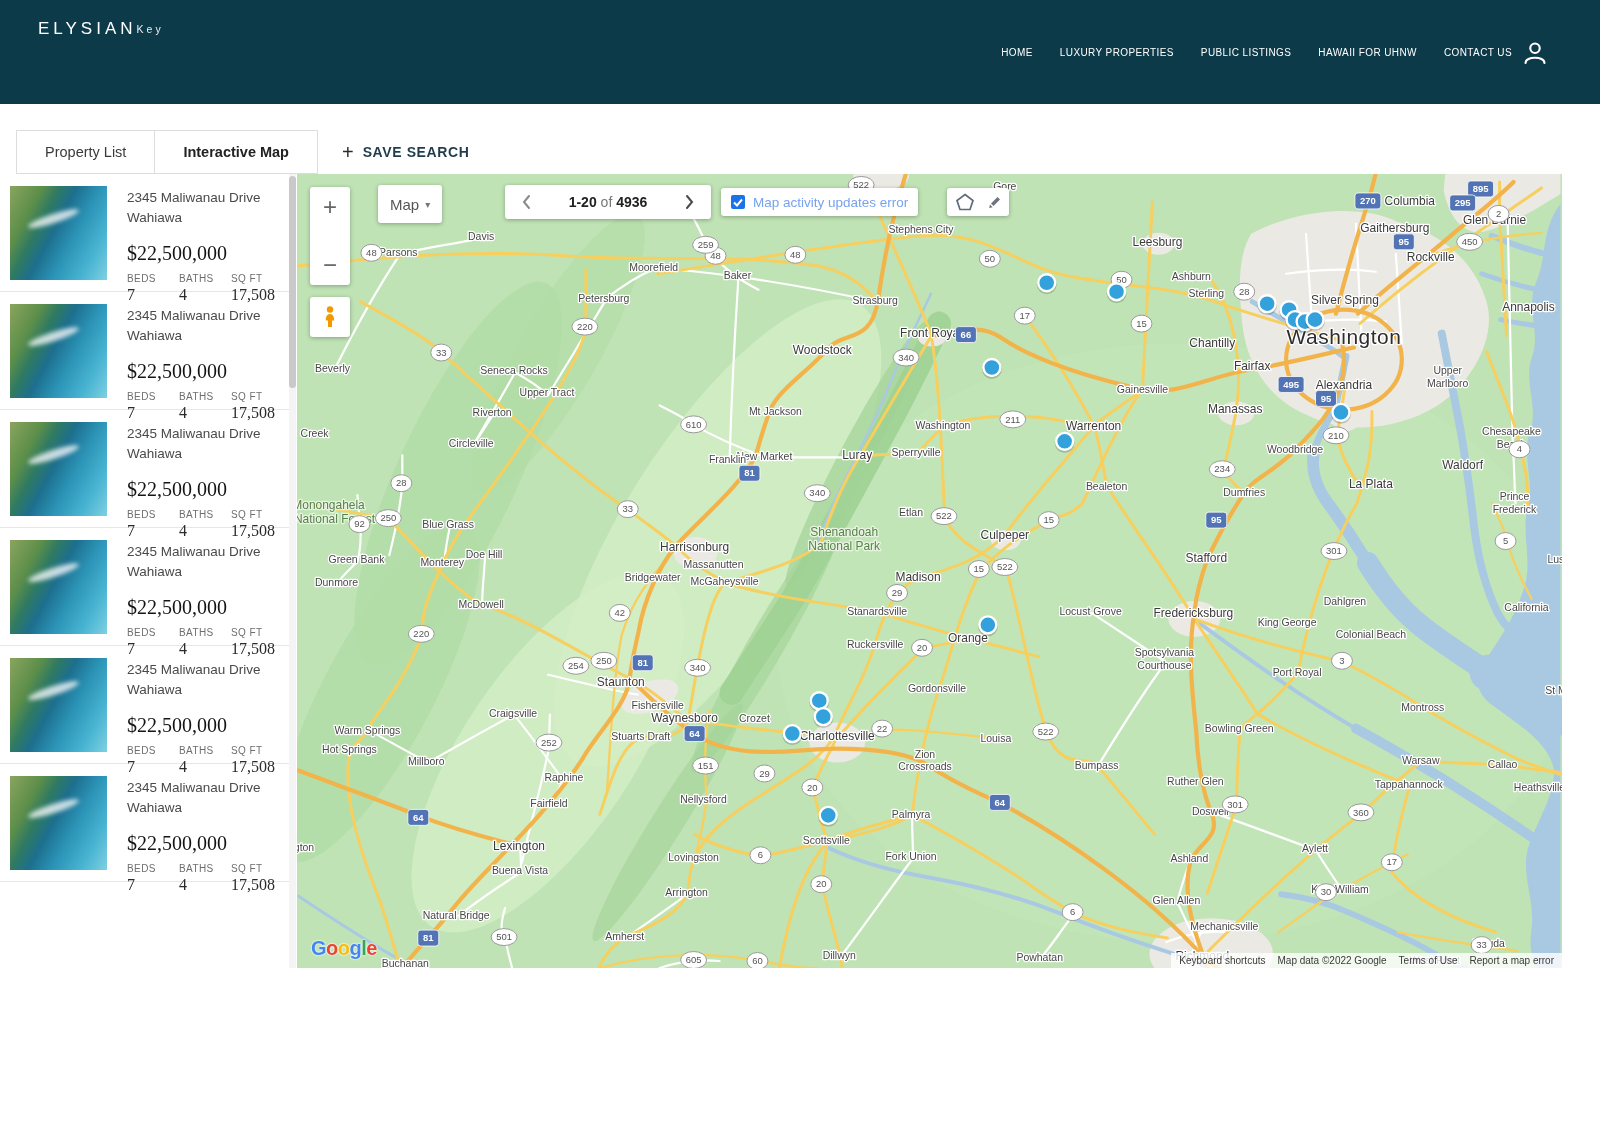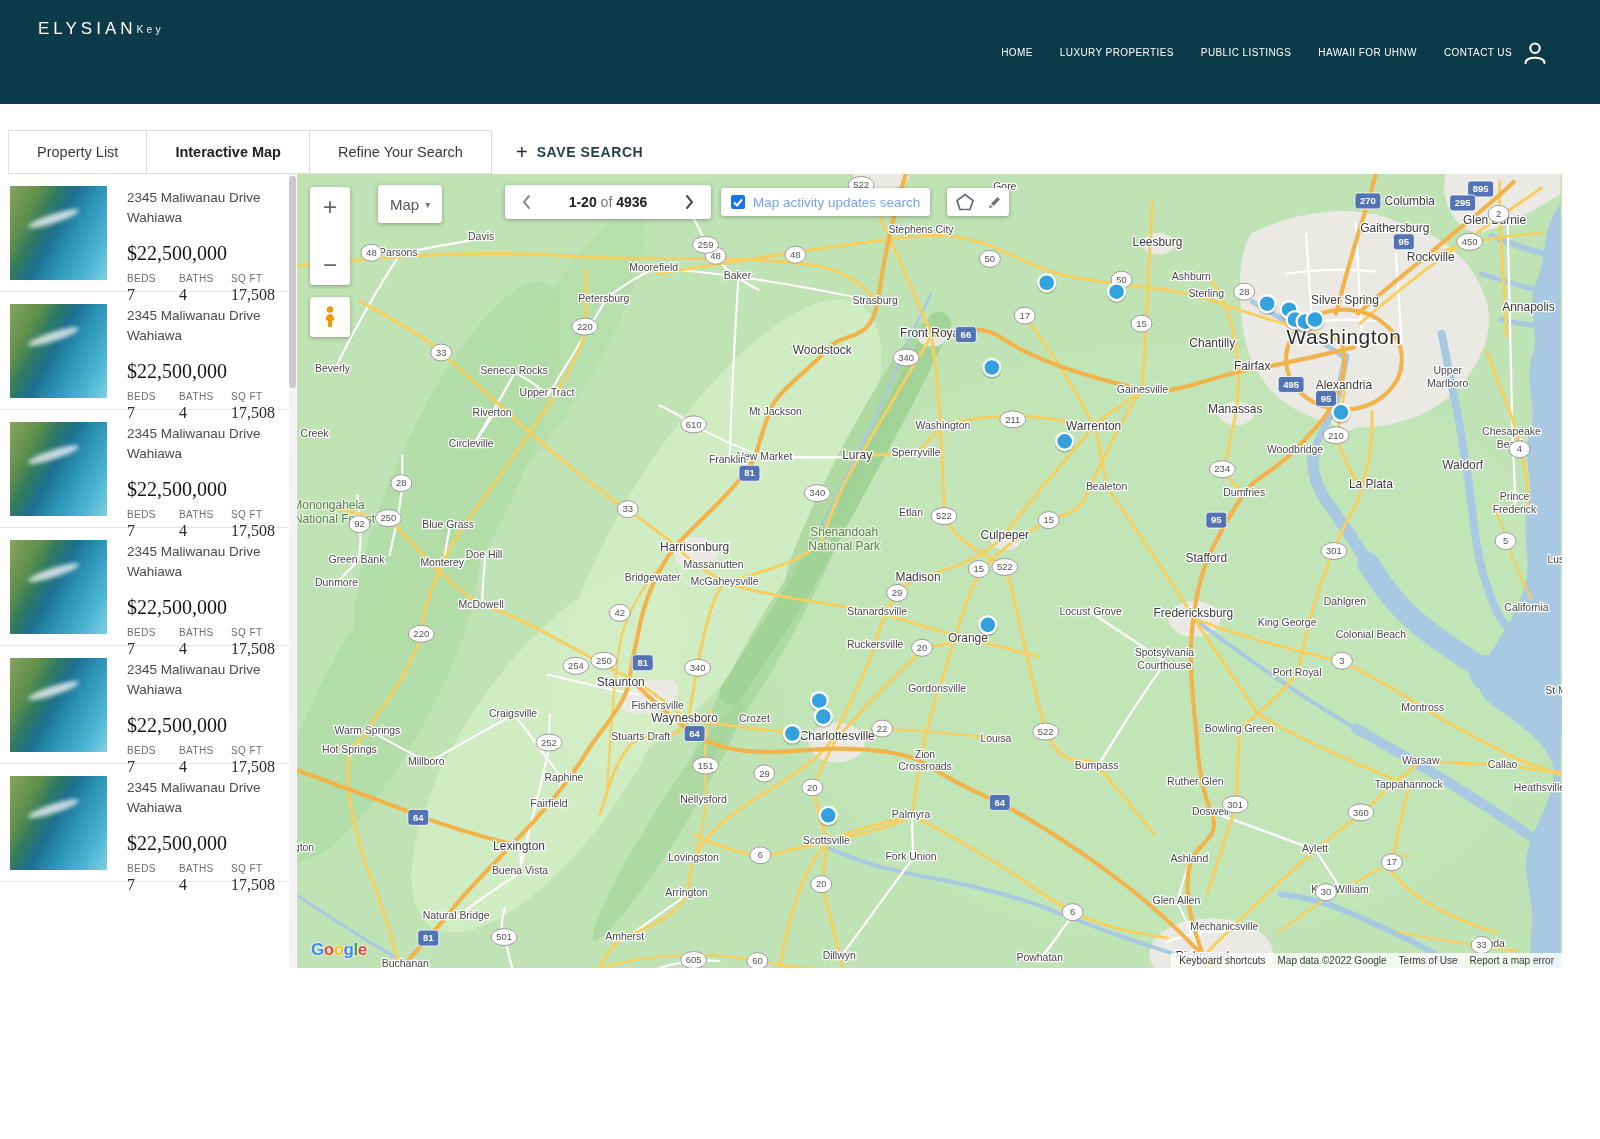--- a/index.html
+++ b/index.html
@@ -16,21 +16,21 @@
   .brand{position:absolute;left:38px;top:8px;width:120px;display:flex;align-items:center;color:#fff}
   .brand-name{font-size:17px;letter-spacing:4px;margin-top:4px}
   .brand-sub{font-size:10.5px;letter-spacing:3px;margin-top:3px;color:#e8eef0}
   .main-nav{position:absolute;right:88px;top:0;height:104px;display:flex;align-items:center;gap:27px}
   .main-nav a{color:#fff;text-decoration:none;font-size:10px;letter-spacing:.4px;font-weight:500;cursor:pointer}
   .account-btn{position:absolute;right:52px;top:40px;width:26px;height:26px;cursor:pointer}
 
   
   .tab-row{position:absolute;left:0;top:130px;height:44px;width:1600px;display:flex;align-items:stretch}
   .tab{display:flex;align-items:center;justify-content:center;padding:0 28px;border:1px solid #ddd;margin-left:-1px;font-size:14.5px;color:#3a3a3a;background:#fff;cursor:pointer;white-space:nowrap}
-  .tab:first-child{margin-left:8px}
+  .tab:first-child{margin-left:16px}
   .tab--active{font-weight:700;color:#222}
   .save-search{display:flex;align-items:center;gap:9px;margin-left:24px;cursor:pointer;border:none;background:transparent}
   .save-plus{font-size:20px;font-weight:400;color:#2b2b2b;line-height:1}
   .save-label{font-size:14px;font-weight:700;letter-spacing:.6px;color:#1f3d4b}
 
   
   .card-list{position:absolute;left:0;top:174px;width:289px;height:794px;overflow:hidden;background:#fff}
   .prop-card{display:flex;padding:12px 10px;border-bottom:1px solid #e7e7e7;height:118px;cursor:pointer;background:#fff}
   .photo{width:97px;height:94px;flex:0 0 97px;background:
       linear-gradient(118deg,#8aa45e 0%,#5d8f4a 22%,#2f7a62 34%,#1d6f8e 46%,#2b93b6 62%,#49b4d2 82%,#7fd0e2 100%);
@@ -84,21 +84,21 @@
   .caret{font-size:10px;color:#777}
   .pager-ctl{left:208px;top:11px;height:34px;width:206px;display:flex;align-items:center;justify-content:space-between;padding:0 10px}
   .pager-btn{width:22px;height:22px;display:flex;align-items:center;justify-content:center;cursor:pointer}
   .pager-text{font-size:14px;color:#777}
   .pager-text b{color:#222;font-weight:700}
   .chk-ctl{left:424px;top:14px;height:28px;display:flex;align-items:center;gap:8px;padding:0 10px;cursor:pointer}
   .chk-box{width:14px;height:14px;flex:0 0 14px}
   .chk-label{font-size:13.5px;color:var(--chk-label)}
   .draw-ctl{left:650px;top:14px;height:28px;display:flex;align-items:center;gap:6px;padding:0 8px;cursor:pointer}
 
-  .google-logo{position:absolute;left:14px;bottom:8px;font-size:17px;font-weight:700;letter-spacing:-.5px;text-shadow:0 0 2px #fff,0 0 2px #fff}
+  .google-logo{position:absolute;left:14px;bottom:8px;font-size:20px;font-weight:700;letter-spacing:-.5px;text-shadow:0 0 2px #fff,0 0 2px #fff}
   .attribution{position:absolute;right:0;bottom:0;height:15px;display:flex;align-items:center;gap:12px;background:rgba(255,255,255,.8);padding:0 8px;font-size:10px;color:#3a3a3a}
   .attribution span{white-space:nowrap}
 </style>
 </head>
 <body>
 
 <div class="page">
 
   <header class="site-header">
     <div class="brand">
@@ -119,21 +119,20 @@
       <svg width="26" height="26" viewBox="0 0 22 22">
         <circle cx="11" cy="7" r="4" stroke="#fff" stroke-width="1.8" fill="none"></circle>
         <path d="M3,19.5 C3,13.5 19,13.5 19,19.5" stroke="#fff" stroke-width="1.8" fill="none" stroke-linecap="round"></path>
       </svg>
     </div>
   </header>
 
   <div class="tab-row">
     <div class="tab">Property List</div>
     <div class="tab tab--active">Interactive Map</div>
-    <div class="tab">Refine Your Search</div>
     <button class="save-search">
       <span class="save-plus">+</span>
       <span class="save-label">SAVE SEARCH</span>
     </button>
   </div>
 
   <div class="card-list">
     <div class="prop-card">
       <div class="photo"></div>
       <div class="card-body">
@@ -896,21 +895,21 @@
             <path d="M2,2 L7,8 L2,14" stroke="#4a4a4a" stroke-width="2" fill="none" stroke-linecap="round"></path>
           </svg>
       </span>
     </div>
 
     <div class="ctl chk-ctl">
       <svg class="chk-box" viewBox="0 0 14 14">
         <rect x="0" y="0" width="14" height="14" rx="2" fill="#1a73e8"></rect>
         <polyline points="3,7.5 6,10.5 11,4.5" stroke="#fff" stroke-width="2" fill="none"></polyline>
       </svg>
-      <span class="chk-label">Map activity updates search</span>
+      <span class="chk-label">Map activity updates error</span>
     </div>
 
     <div class="ctl draw-ctl">
       <svg width="20" height="20" viewBox="0 0 20 20">
         <polygon points="10,2.5 18,8.5 15,17.5 5,17.5 2,8.5" stroke="#5f6b7a" stroke-width="1.7" fill="none"></polygon>
       </svg>
       <svg width="20" height="20" viewBox="0 0 20 20">
         <path d="M12.5,14 L19,7.5 L16.5,5 L10,11.5 Z" fill="#6d757f"></path>
         <path d="M9,12.5 L8.2,16 L11.7,15.2 Z" fill="#6d757f"></path>
       </svg>

